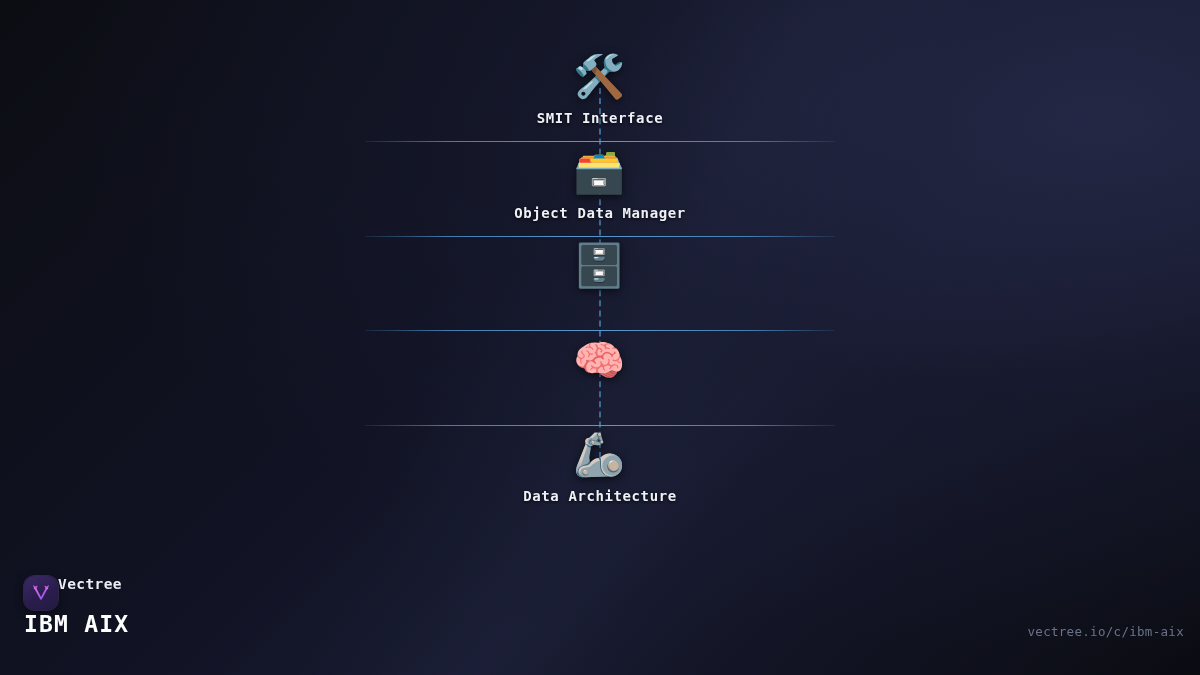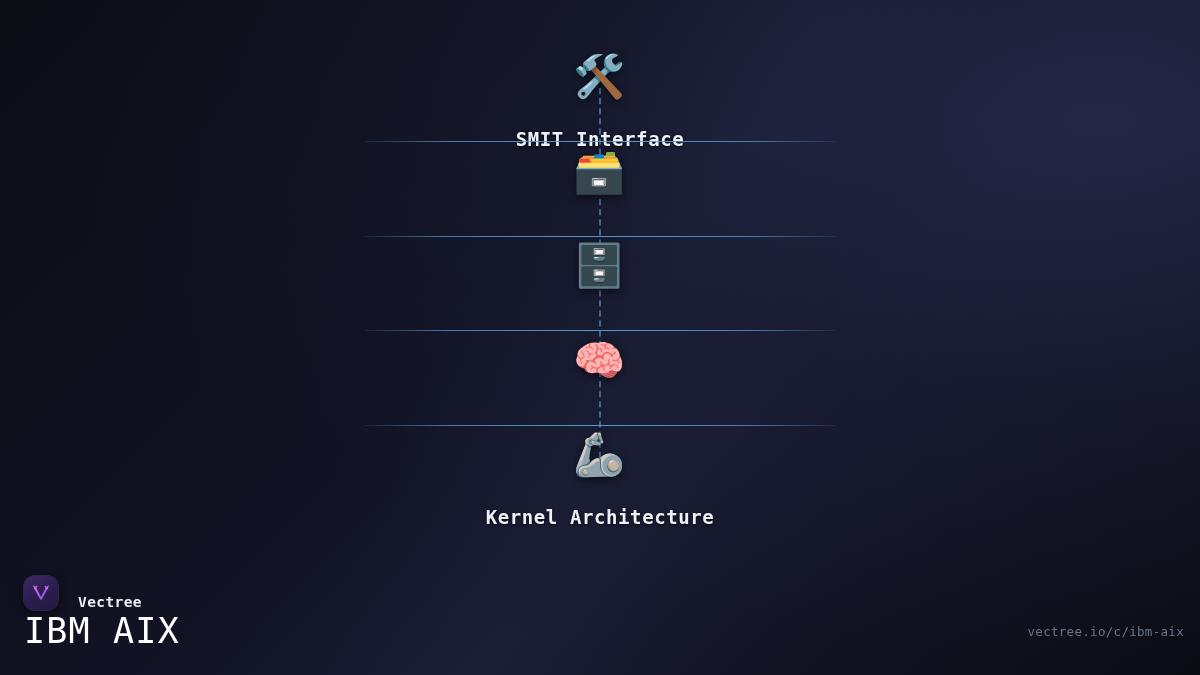--- a/index.html
+++ b/index.html
@@ -54,22 +54,22 @@
   .layer-icon {
     font-size:42px;
     line-height:50px;
     height:52px;
     display:block;
     filter:drop-shadow(0 2px 4px rgba(0,0,0,.6));
   }
 
   .layer-label {
     display:block;
-    margin-top:24px;
-    font-size:19px;
+    margin-top:6px;
+    font-size:14px;
     font-weight:bold;
     letter-spacing:.6px;
     color:#eef1f7;
     text-shadow:0 1px 3px rgba(0,0,0,.85);
   }
 
   .divider {
     position:absolute;
     left:365px;
     width:470px;
@@ -79,42 +79,42 @@
         rgba(77,142,198,0.85) 18%,
         rgba(92,160,215,0.95) 50%,
         rgba(77,142,198,0.85) 82%,
         rgba(58,110,160,0.18) 100%);
   }
 
   
   #brandRow {
     position:absolute;
     left:24px; top:576px;
-    display:flex; align-items:flex-end; gap:20px;
+    display:flex; align-items:flex-start; gap:0;
   }
 
   #logo {
     width:34px; height:34px;
     border-radius:11px;
     background:linear-gradient(150deg,#3b2a66 0%,#2a1d4d 55%,#241a42 100%);
     box-shadow:0 0 0 1px rgba(150,110,220,.25), 0 3px 8px rgba(0,0,0,.55);
     display:flex; align-items:center; justify-content:center;
     flex:0 0 auto;
   }
 
   #brandName {
     font-size:14.5px; font-weight:bold;
     color:#eceef4; letter-spacing:.4px;
   }
 
   #pageTitle {
     position:absolute;
     left:24px; top:611px;
-    font-size:35px;
-    font-weight:normal;
+    font-size:23px;
+    font-weight:bold;
     color:#ffffff;
     letter-spacing:1.2px;
   }
 
   #urlText {
     position:absolute;
     right:16px; top:624px;
     font-size:12.5px;
     color:#6b7287;
     letter-spacing:.3px;
@@ -130,33 +130,34 @@
   <div id="stack">
     <div class="spine"></div>
 
   <div class="layer" style="top: 52px;">
         <span class="layer-icon">🛠️</span>
         <span class="layer-label">SMIT Interface</span>
       </div>
       <div class="divider" style="top: 141px;"></div>
       <div class="layer" style="top: 146.5px;">
         <span class="layer-icon">🗃️</span>
+        <span class="layer-label">Object Data Manager</span>
       </div>
       <div class="divider" style="top: 235.5px;"></div>
       <div class="layer" style="top: 241px;">
         <span class="layer-icon">🗄️</span>
       </div>
       <div class="divider" style="top: 330px;"></div>
       <div class="layer" style="top: 335.5px;">
         <span class="layer-icon">🧠</span>
       </div>
       <div class="divider" style="top: 424.5px;"></div>
       <div class="layer" style="top: 430px;">
         <span class="layer-icon">🦾</span>
-        <span class="layer-label">Kernel Architecture</span>
+        <span class="layer-label">Data Architecture</span>
       </div>
     </div>
 
   <div id="brandRow">
     <div id="logo">
       <svg width="20" height="20" viewBox="0 0 24 24" aria-hidden="true">
         <defs>
           <linearGradient id="vg" x1="0" y1="0" x2="1" y2="1">
             <stop offset="0%" stop-color="#e06ef5"></stop>
             <stop offset="100%" stop-color="#8b4fe0"></stop>

